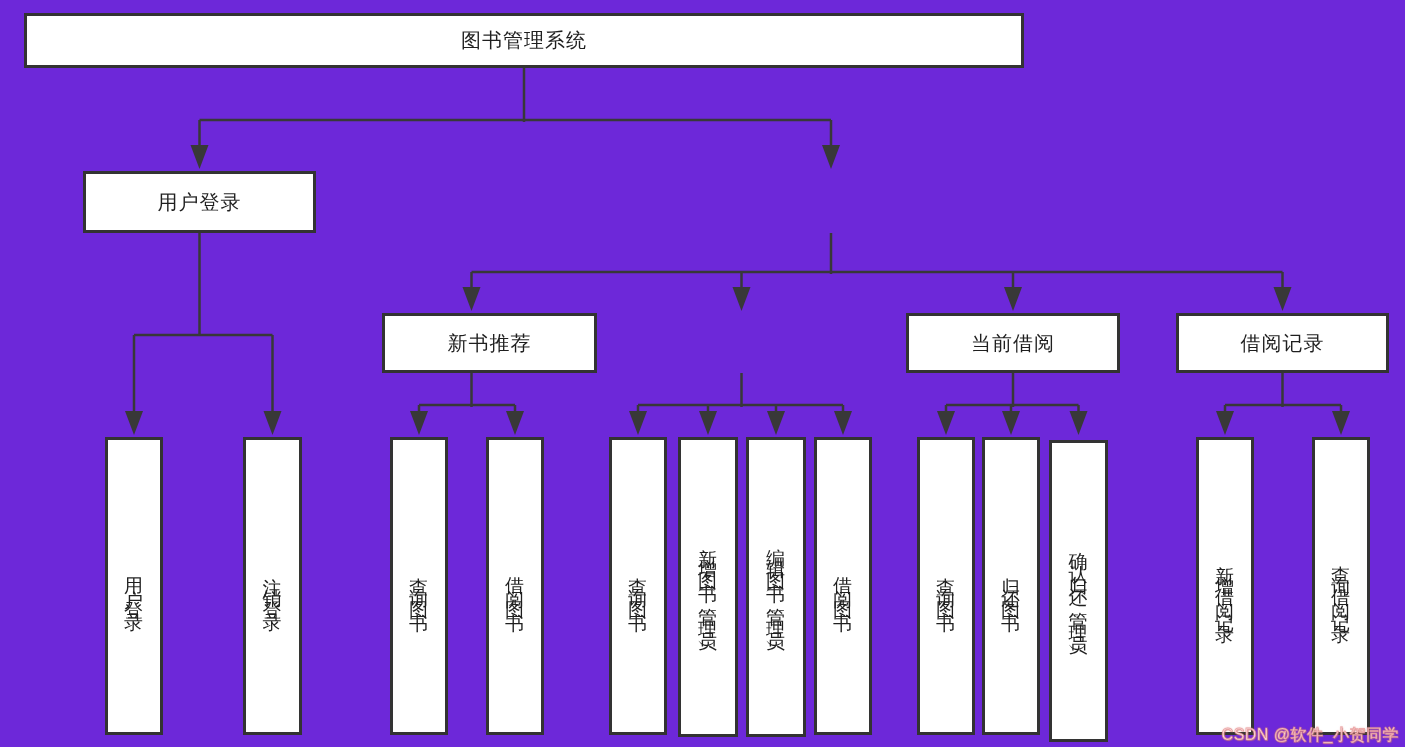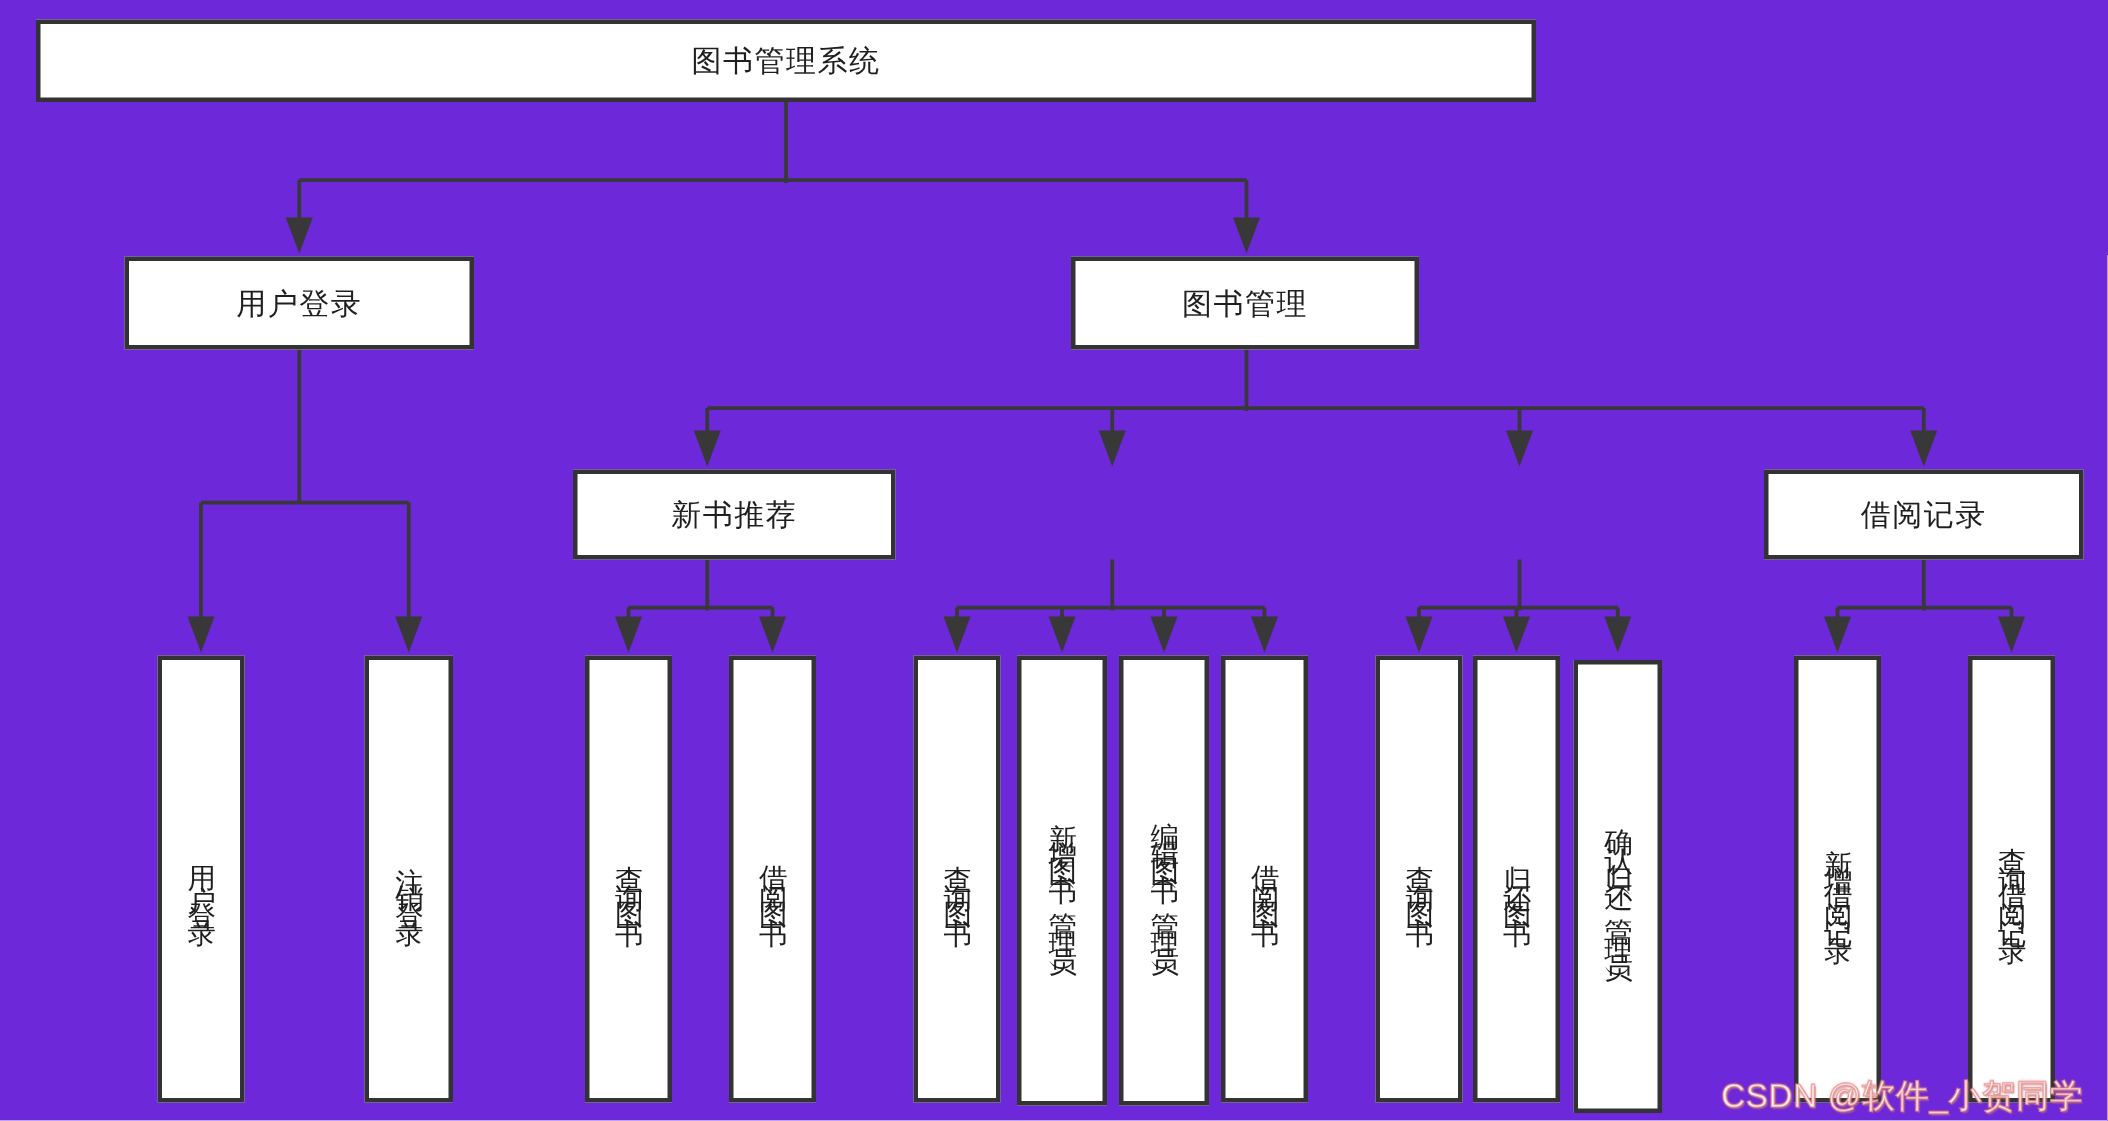--- a/index.html
+++ b/index.html
@@ -36,23 +36,23 @@
   .leaf .vlabel {
     writing-mode: vertical-rl;
     text-orientation: mixed;
     font-size: 19px;
     letter-spacing: 12px;
     line-height: 1;
     color: #1f1f1f;
   }
   .watermark {
     position: absolute;
-    right: 16px;
+    right: 6px;
     bottom: 1px;
-    font-size: 22px;
+    font-size: 16px;
     letter-spacing: 0.5px;
     color: rgba(255, 255, 255, 0.95);
     -webkit-text-stroke: 1px rgba(229, 134, 134, 0.65);
     text-shadow: 0 0 2px rgba(219, 115, 115, 0.85), 1px 1px 1px rgba(190, 120, 120, 0.6);
     white-space: nowrap;
   }
 </style>
 </head>
 <body>
 
@@ -98,26 +98,26 @@
     </g>
   </svg>
 
   <div class="box" style="left:24px; top:13px; width:1000px; height:55px;">
     <span class="hlabel">图书管理系统</span>
   </div>
 
   <div class="box" style="left:83px; top:171px; width:233px; height:62px;">
     <span class="hlabel">用户登录</span>
   </div>
-  <div class="box" style="left:714px; top:171px; width:232px; height:62px;">
-    <span class="hlabel">图书管理</span>
-  </div>
 
   <div class="box" style="left:364px; top:313px; width:215px; height:60px;margin-left:18px;">
     <span class="hlabel">新书推荐</span>
+  </div>
+  <div class="box" style="left:906px; top:313px; width:214px; height:60px;">
+    <span class="hlabel">当前借阅</span>
   </div>
   <div class="box" style="left:1176px; top:313px; width:213px; height:60px;">
     <span class="hlabel">借阅记录</span>
   </div>
 
   <div class="box leaf" style="left:105px; top:437px; width:58px; height:298px;">
     <span class="vlabel">用户登录</span>
   </div>
   <div class="box leaf" style="left:243px; top:437px; width:59px; height:298px;">
     <span class="vlabel">注销登录</span>

